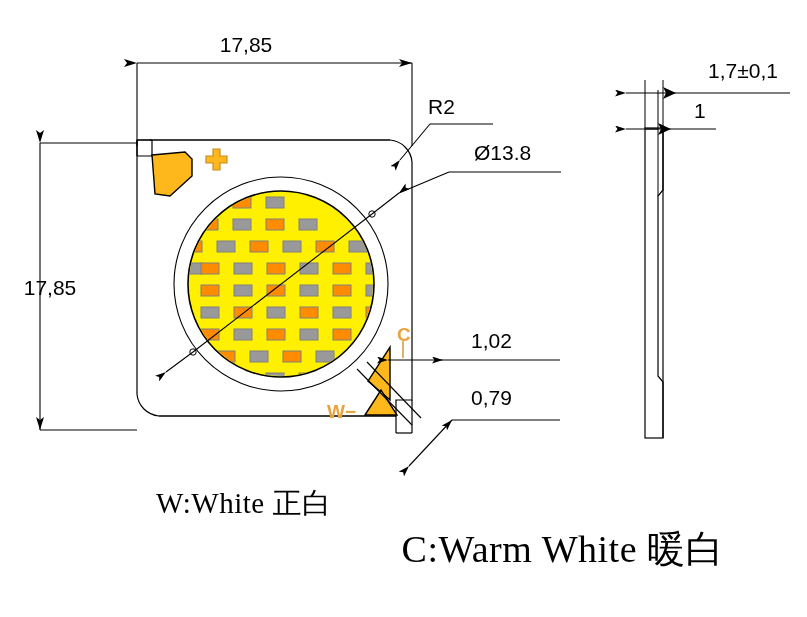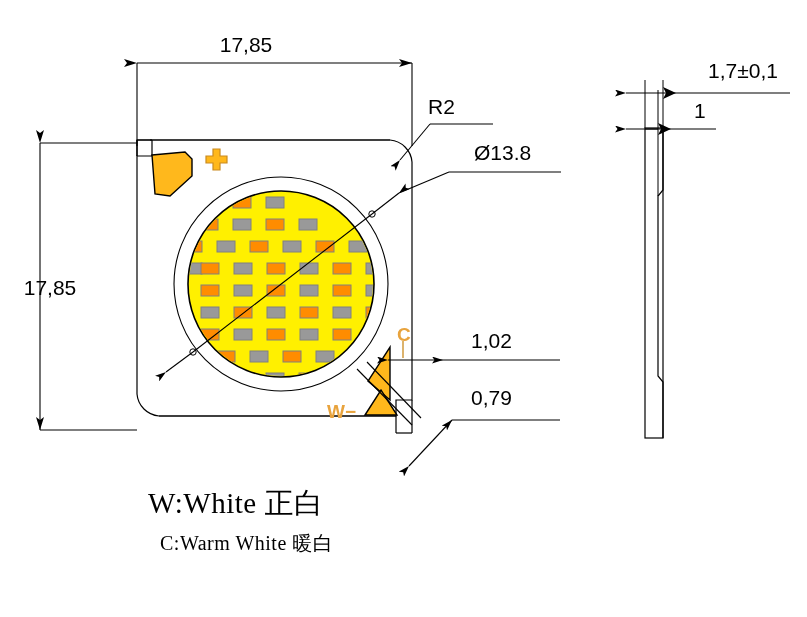--- a/index.html
+++ b/index.html
@@ -1,23 +1,23 @@
 <!DOCTYPE html>
 <html><head>
 <meta charset="utf-8">
 <style>
   html,body{margin:0;padding:0;background:#ffffff;}
   body{width:807px;height:617px;position:relative;overflow:hidden;
        font-family:"Liberation Sans",sans-serif;}
   #root{position:absolute;left:0;top:0;width:807px;height:617px;}
   svg{position:absolute;left:0;top:0;}
-  .legend{position:absolute;left:0;top:484px;width:716px;
+  .legend{position:absolute;left:8px;top:484px;width:716px;
           font-family:"Liberation Serif",serif;color:#000;}
   .legend .line1{font-size:29px;margin-left:148px;letter-spacing:.5px;}
-  .legend .line2{font-size:20px;margin-left:160px;margin-top:6px;letter-spacing:.5px;}
+  .legend .line2{font-size:38px;margin-left:160px;letter-spacing:.5px;text-align:right;}
   .dimtext{font-family:"Liberation Sans",sans-serif;font-size:21px;fill:#000;}
   .polarity{font-family:"Liberation Sans",sans-serif;font-weight:bold;font-size:19px;fill:#E8A33D;}
 </style>
 </head>
 <body>
 
 <div id="root">
 
   <svg width="807" height="617" viewBox="0 0 807 617">
     <defs>

